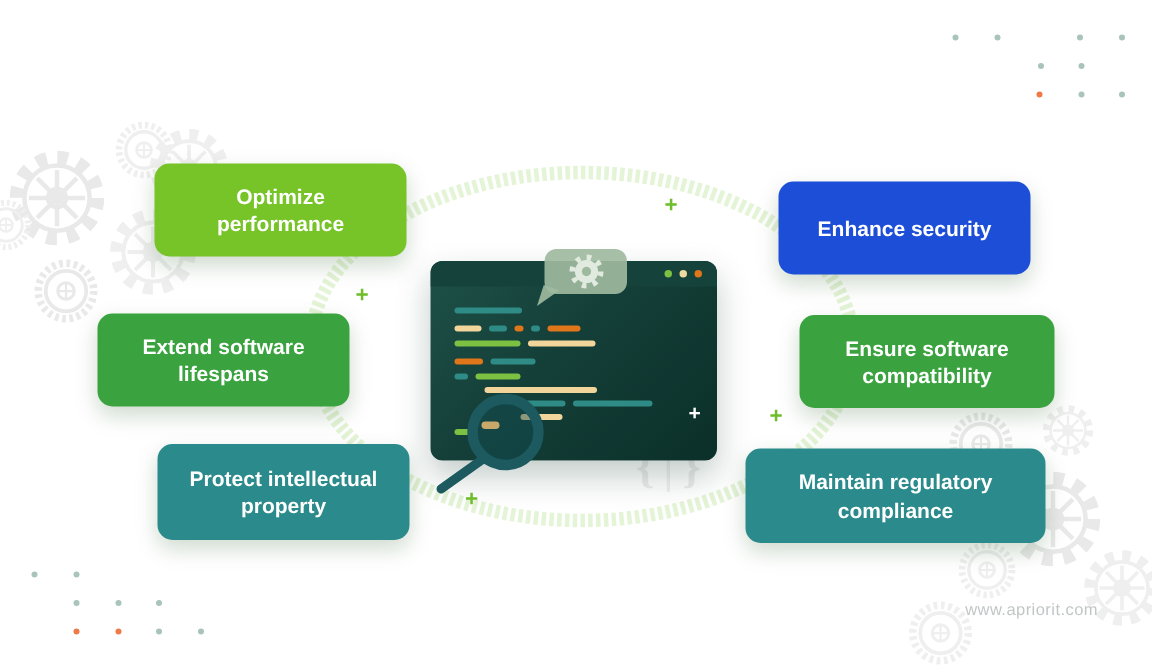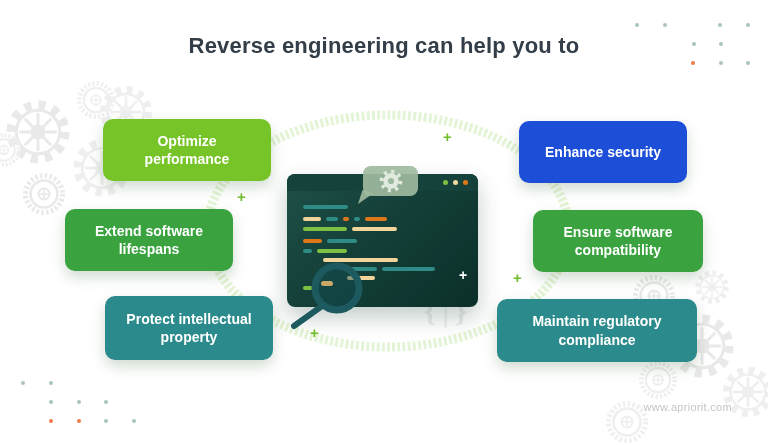--- a/index.html
+++ b/index.html
@@ -19,21 +19,21 @@
     letter-spacing:.2px;margin:0;
   }
 
   .benefit{
     position:absolute;z-index:3;border-radius:10px;
     display:flex;align-items:center;justify-content:center;text-align:center;
     color:#ffffff;font-size:14px;font-weight:700;line-height:1.3;
     padding:8px 14px;box-sizing:border-box;
     box-shadow:0 6px 14px rgba(40,90,40,.22);
   }
-  .b1{left:103px;top:119px;width:168px;height:62px;}
+  .b1{left:103px;top:109px;width:168px;height:62px;}
   .b2{left:65px; top:209px;width:168px;height:62px;}
   .b3{left:105px;top:296px;width:168px;height:64px;}
   .b4{left:495px;top:121px;width:168px;height:62px;}
   .b5{left:533px;top:210px;width:170px;height:62px;}
   .b6{left:497px;top:299px;width:200px;height:63px;}
 
   
   .editor{position:absolute;left:287px;top:174px;width:191px;height:133px;z-index:2;}
   .editor-body{
     position:absolute;inset:0;border-radius:8px;overflow:hidden;
@@ -119,21 +119,20 @@
     <use href="#gear-ring" class="gear dim" transform="translate(4,150) scale(.4)"></use>
 
     <use href="#gear-ring" class="gear" transform="translate(654,296) scale(.5)"></use>
     <use href="#gear-spoked" class="gear dim" transform="translate(712,287) scale(.4)"></use>
     <use href="#gear-spoked" class="gear" transform="translate(702,346) scale(.75)"></use>
     <use href="#gear-ring" class="gear dim" transform="translate(658,380) scale(.45)"></use>
     <use href="#gear-spoked" class="gear dim" transform="translate(748,392) scale(.6)"></use>
     <use href="#gear-ring" class="gear dim" transform="translate(627,422) scale(.5)"></use>
   </svg>
 
-  <h1 class="page-title">Reverse engineering can help you to</h1>
 
   <div class="benefit b1" style="background: rgb(118, 196, 39);">
     <span>Optimize performance</span>
   </div>
   <div class="benefit b3" style="background: rgb(43, 138, 139);">
     <span>Protect intellectual property</span>
   </div>
   <div class="benefit b2" style="background: rgb(58, 163, 63);">
     <span>Extend software lifespans</span>
   </div>

